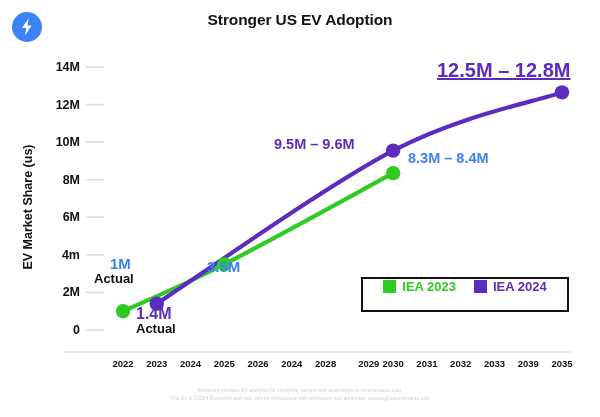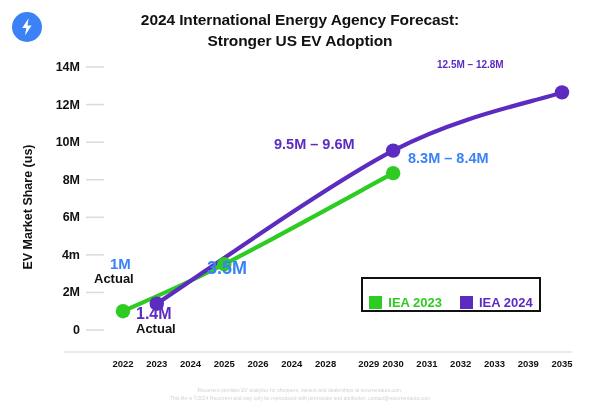--- a/index.html
+++ b/index.html
@@ -113,26 +113,26 @@
   }
   .annot.green { color: #3b82f6; }
   .annot.purple { color: #5c2bbf; }
   .annot.black  { color: #111111; }
 
   
   #legend {
     position: absolute;
     left: 361px;
     top: 277px;
-    width: 180px;
+    width: 208px;
     height: 35px;
     border: 2px solid #111111;
     background: #ffffff;
     display: flex;
-    align-items: flex-end;
+    align-items: flex-start;
     justify-content: center;
     gap: 18px;
     box-sizing: border-box;
   }
   .legend-item {
     display: flex;
     align-items: center;
     gap: 6px;
   }
   .legend-swatch {
@@ -164,21 +164,20 @@
 <body>
 
 <div id="logo">
   <span class="disc"></span>
   <svg width="30" height="30" viewBox="0 0 30 30">
     <path d="M16.6 6.2 L10.2 16.1 L14.2 16.1 L13.0 23.6 L19.6 13.5 L15.5 13.5 Z" fill="#ffffff"></path>
   </svg>
 </div>
 
 <div id="title">
-  <span class="line">2024 International Energy Agency Forecast:</span>
   <span class="line">Stronger US EV Adoption</span>
 </div>
 
 <div id="y-axis-title">EV Market Share (us)</div>
 
 <div id="y-tick-labels">
     <div class="y-tick-label" style="top: 67px;">14M</div>
     <div class="y-tick-label" style="top: 104.571px;">12M</div>
     <div class="y-tick-label" style="top: 142.143px;">10M</div>
     <div class="y-tick-label" style="top: 179.714px;">8M</div>
@@ -232,27 +231,27 @@
     <div class="x-tick-label" style="left: 528.231px;">2039</div>
     <div class="x-tick-label" style="left: 562px;">2035</div>
   </div>
 
 <div class="annot green" style="left:110px; top:255px;  font-size:15px;">1M</div>
 <div class="annot black" style="left:94px;  top:271px;  font-size:13px;">Actual</div>
 
 <div class="annot purple" style="left:136px; top:305px;  font-size:16px;">1.4M</div>
 <div class="annot black" style="left:136px; top:321px;  font-size:13px;">Actual</div>
 
-<div class="annot green" style="left:207px; top:258px;  font-size:18px;">3.5M</div>
+<div class="annot green" style="left:207px; top:258px;  font-size:15px;">3.5M</div>
 
 <div class="annot purple" style="left:274px; top:136px;  font-size:14.5px;">9.5M – 9.6M</div>
 
 <div class="annot green" style="left:408px; top:150px;  font-size:14.5px;">8.3M – 8.4M</div>
 
-<div class="annot purple" style="left:437px; top:59px;   font-size:10px;">12.5M – 12.8M</div>
+<div class="annot purple" style="left:437px; top:59px;   font-size:20px;text-decoration:underline;">12.5M – 12.8M</div>
 
 <div id="legend">
   <div class="legend-item green">
     <span class="legend-swatch" style="background: rgb(46, 204, 35);"></span>
     <span class="legend-label">IEA 2023</span>
   </div>
   <div class="legend-item purple">
     <span class="legend-swatch" style="background: rgb(92, 43, 191);"></span>
     <span class="legend-label">IEA 2024</span>
   </div>

